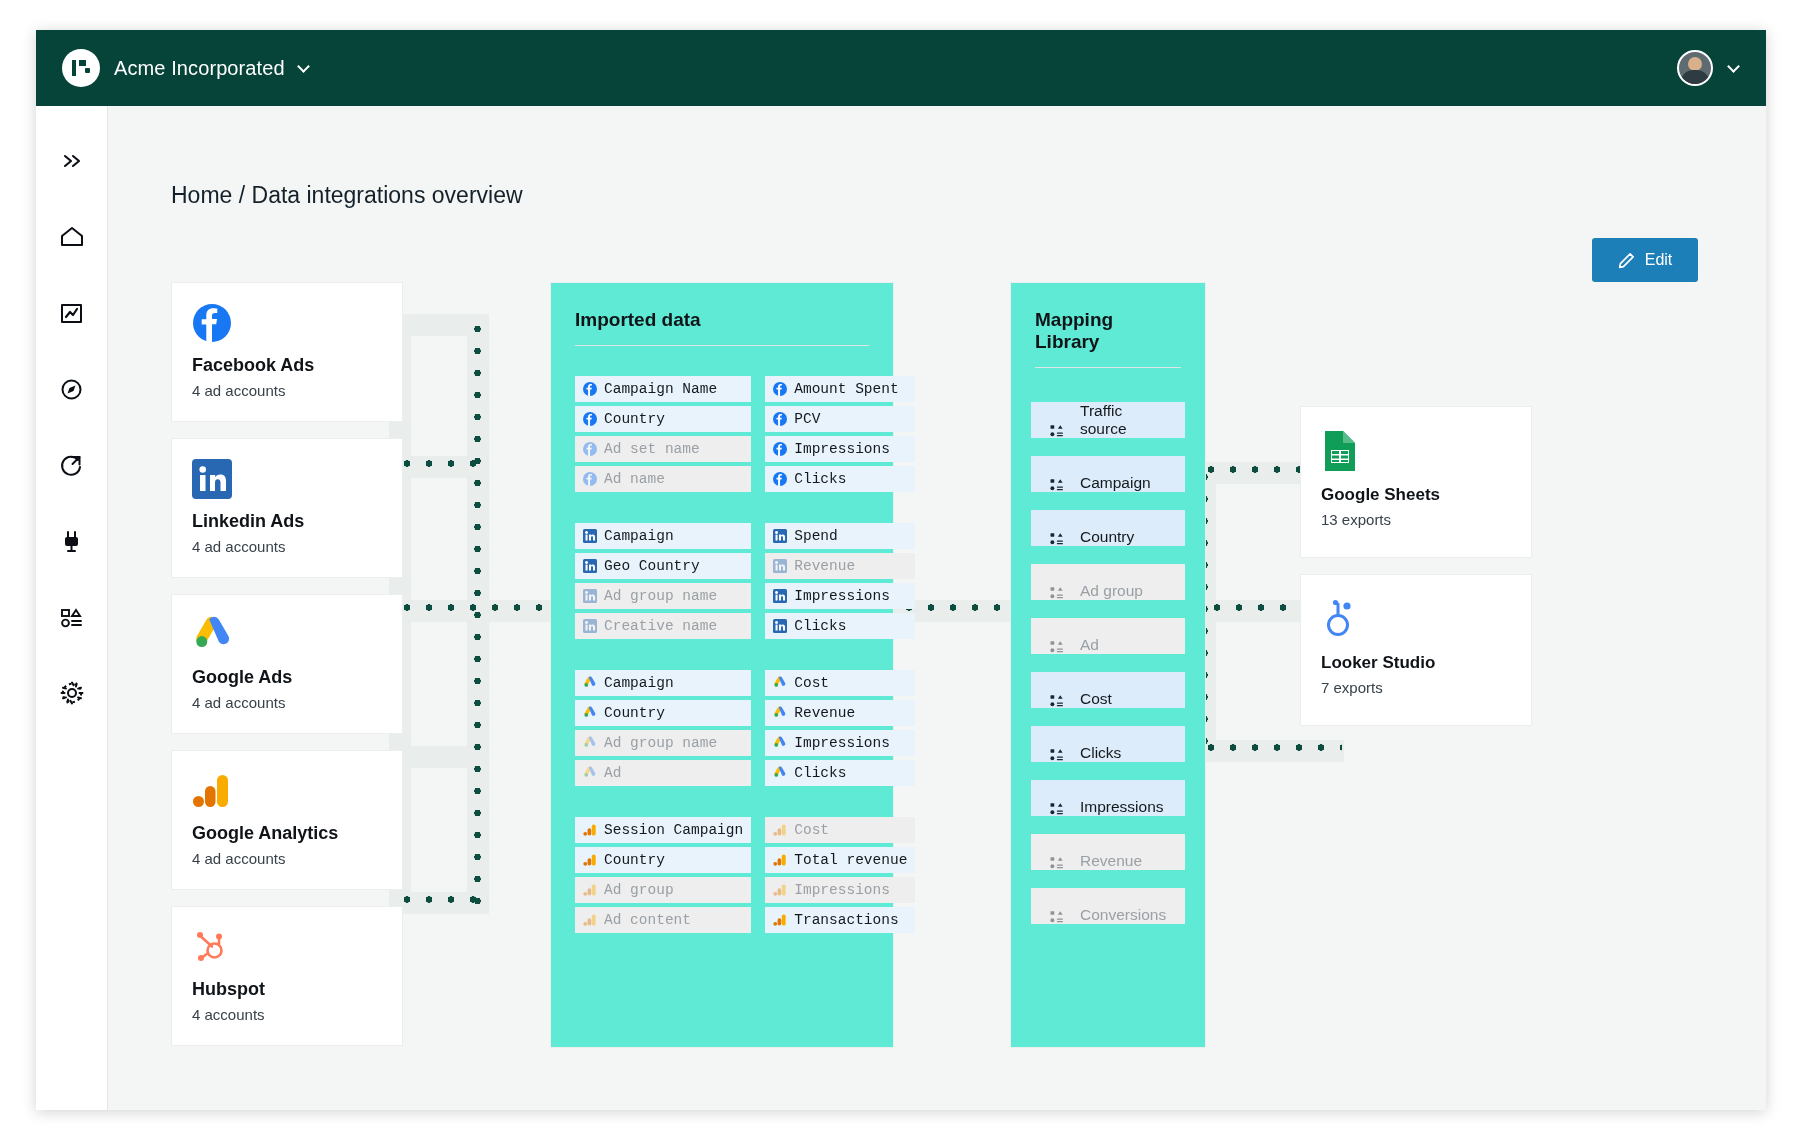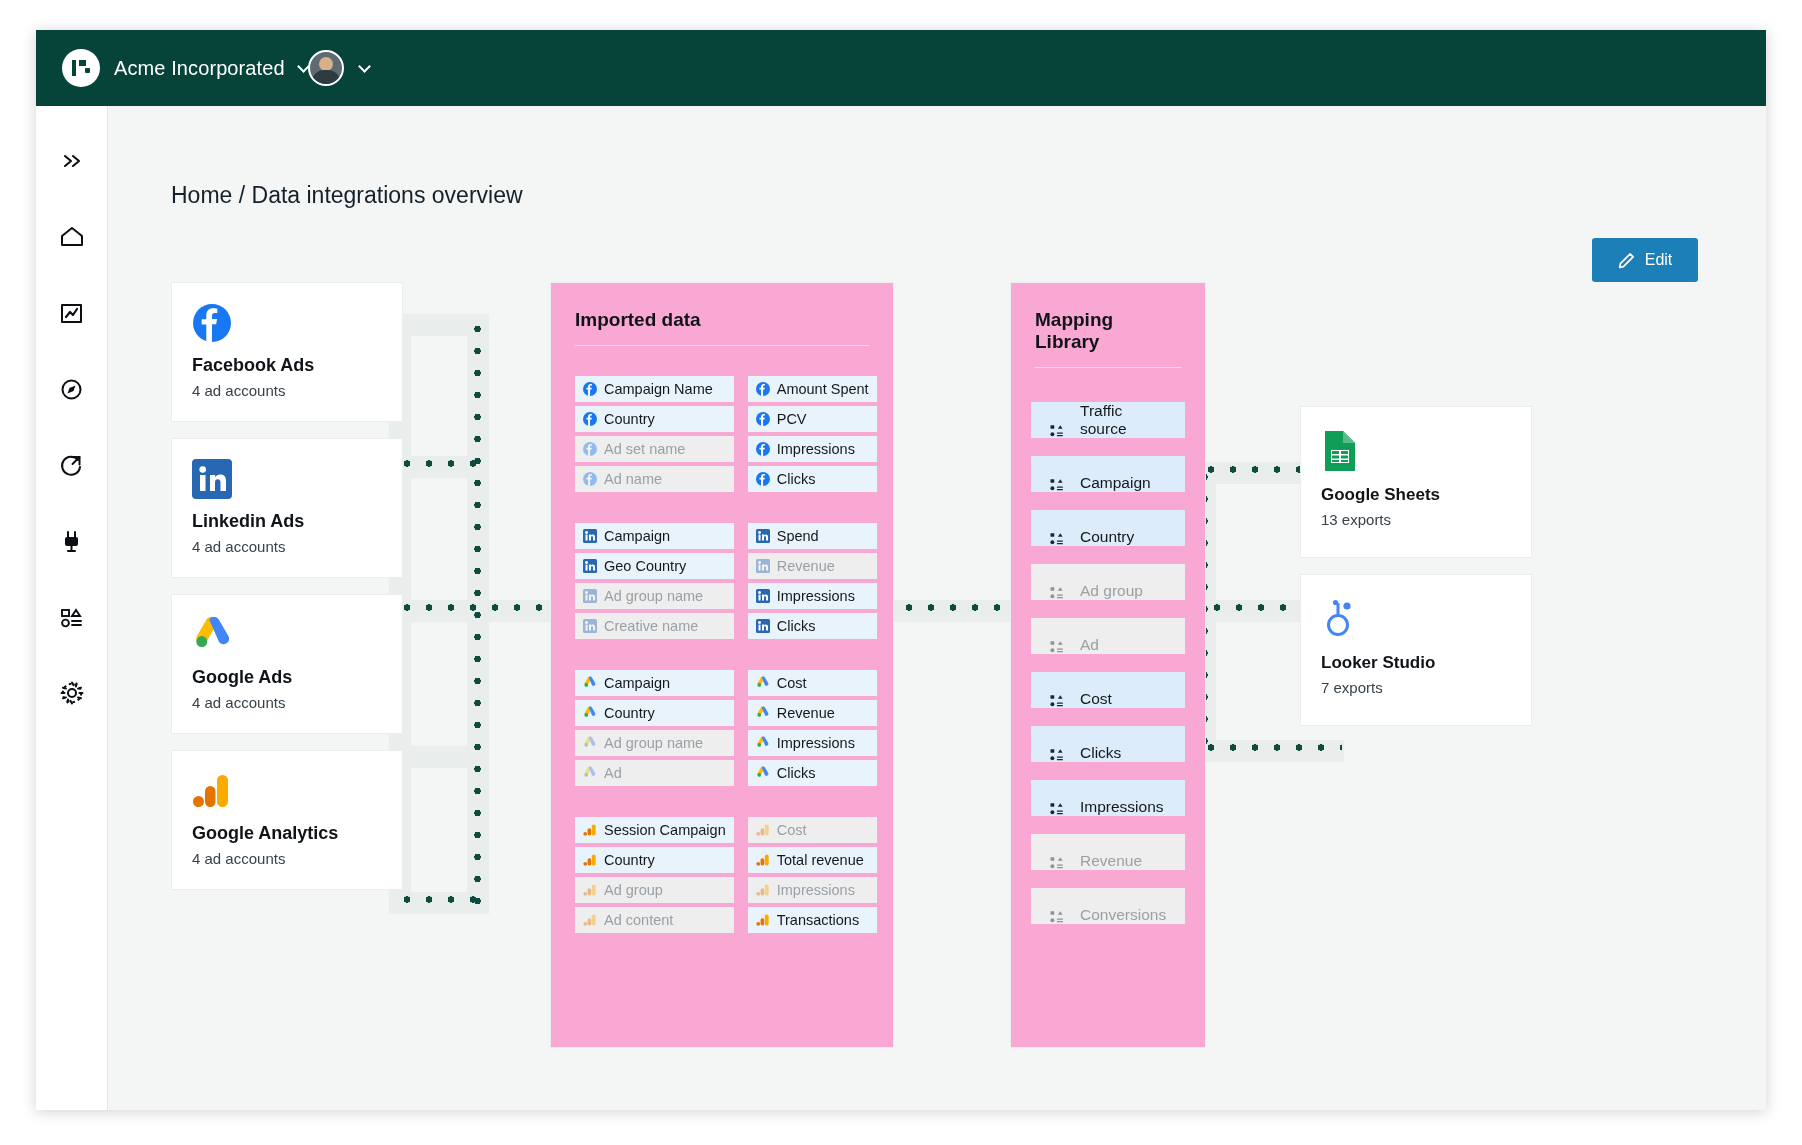--- a/index.html
+++ b/index.html
@@ -13,21 +13,21 @@
     position: absolute; left: 36px; top: 30px;
     width: 1730px; height: 1080px;
     background: #ffffff;
     box-shadow: 0 2px 14px rgba(0,0,0,0.18);
     overflow: hidden;
   }
   
   .topbar {
     position: absolute; left: 0; top: 0; width: 1730px; height: 76px;
     background: #06443a;
-    display: flex; align-items: center; justify-content: flex-start;
+    display: flex; align-items: center; justify-content: space-between;
     padding: 0 28px 0 26px;
   }
   .brand { display: flex; align-items: center; gap: 14px; }
   .logo-circle {
     width: 38px; height: 38px; border-radius: 50%;
     background: #ffffff; display: flex; align-items: center; justify-content: center;
   }
   .logo-glyph { position: relative; width: 18px; height: 16px; }
   .logo-glyph i { position: absolute; background: #06443a; display: block; }
   .logo-glyph i.bar { left: 0; top: 0; width: 4px; height: 16px; }
@@ -101,30 +101,30 @@
   .src-card {
     width: 232px; height: 140px; background: #ffffff;
     border: 1px solid #eceeee; margin-bottom: 16px;
     padding: 20px 20px 0 20px;
   }
   .src-icon { height: 42px; margin-bottom: 10px; display: flex; align-items: flex-start; }
   .src-name { font-size: 18px; font-weight: bold; color: #101418; margin-bottom: 6px; }
   .src-sub { font-size: 15px; color: #38424a; }
   
   .panel {
-    position: absolute; background: #f9a8d4; border: 1px solid #eceeee;
+    position: absolute; background: #5eead4; border: 1px solid #eceeee;
   }
   .panel-title {
     font-size: 19px; font-weight: bold; color: #101418;
     padding: 26px 24px 14px 24px;
   }
   .panel-rule { height: 1px; background: #e1e4e4; margin: 0 24px; }
   #imported-panel { left: 442px; top: 176px; width: 344px; height: 766px; }
   #mapping-panel  { left: 902px; top: 176px; width: 196px; height: 766px; }
-  .field-grid { display: flex; gap: 14px; padding: 30px 24px 0 24px; }
+  .field-grid { display: flex; gap: 14px; padding: 30px 24px 0 24px; font-family: Liberation Mono, monospace; }
   .field-col { display: flex; flex-direction: column; flex: 1; }
   .fgroup { margin-bottom: 27px; }
   .pill {
     height: 26px; display: flex; align-items: center; gap: 7px;
     padding: 0 8px; margin-bottom: 4px; font-size: 14.5px;
     background: #e8f3fc; color: #15191d; white-space: nowrap; overflow: hidden;
   }
   .pill.off { background: #eeeeee; color: #9aa0a5; }
   .pill .pico { width: 14px; height: 14px; flex: 0 0 14px; display: block; }
   .pill.off .pico { opacity: .42; }
@@ -329,20 +329,35 @@
           <svg width="40" height="40" viewBox="0 0 40 40">
             <rect x="25" y="4" width="11" height="32" rx="5.5" fill="#F9AB00"></rect>
             <rect x="13" y="15" width="10.5" height="21" rx="5.2" fill="#E37400"></rect>
             <circle cx="6.5" cy="30.5" r="5.5" fill="#E37400"></circle>
           </svg>
         </div>
         <div class="src-name">Google Analytics</div>
         <div class="src-sub">4 ad accounts</div>
       </div>
 
+      <div class="src-card">
+        <div class="src-icon">
+          <svg width="40" height="40" viewBox="0 0 40 40" fill="none" stroke="#FF7A59" stroke-width="2.6">
+            <circle cx="22.5" cy="23.5" r="7"></circle>
+            <circle cx="8" cy="8" r="3" fill="#FF7A59" stroke="none"></circle>
+            <circle cx="27" cy="9.5" r="3" fill="#FF7A59" stroke="none"></circle>
+            <circle cx="9" cy="31" r="3" fill="#FF7A59" stroke="none"></circle>
+            <line x1="10" y1="10.5" x2="20" y2="19.5" stroke-linecap="round"></line>
+            <line x1="27" y1="12.5" x2="27" y2="17" stroke-linecap="round"></line>
+            <line x1="11.5" y1="29.5" x2="16" y2="26" stroke-linecap="round"></line>
+          </svg>
+        </div>
+        <div class="src-name">Hubspot</div>
+        <div class="src-sub">4 accounts</div>
+      </div>
     </div>
 
     <div class="panel" id="imported-panel">
       <div class="panel-title">Imported data</div>
       <div class="panel-rule"></div>
       <div class="field-grid">
         <div class="field-col" id="imp-left">
             <div class="fgroup">
               <div class="pill">
                 <span class="pico"><svg viewBox="0 0 20 20">

